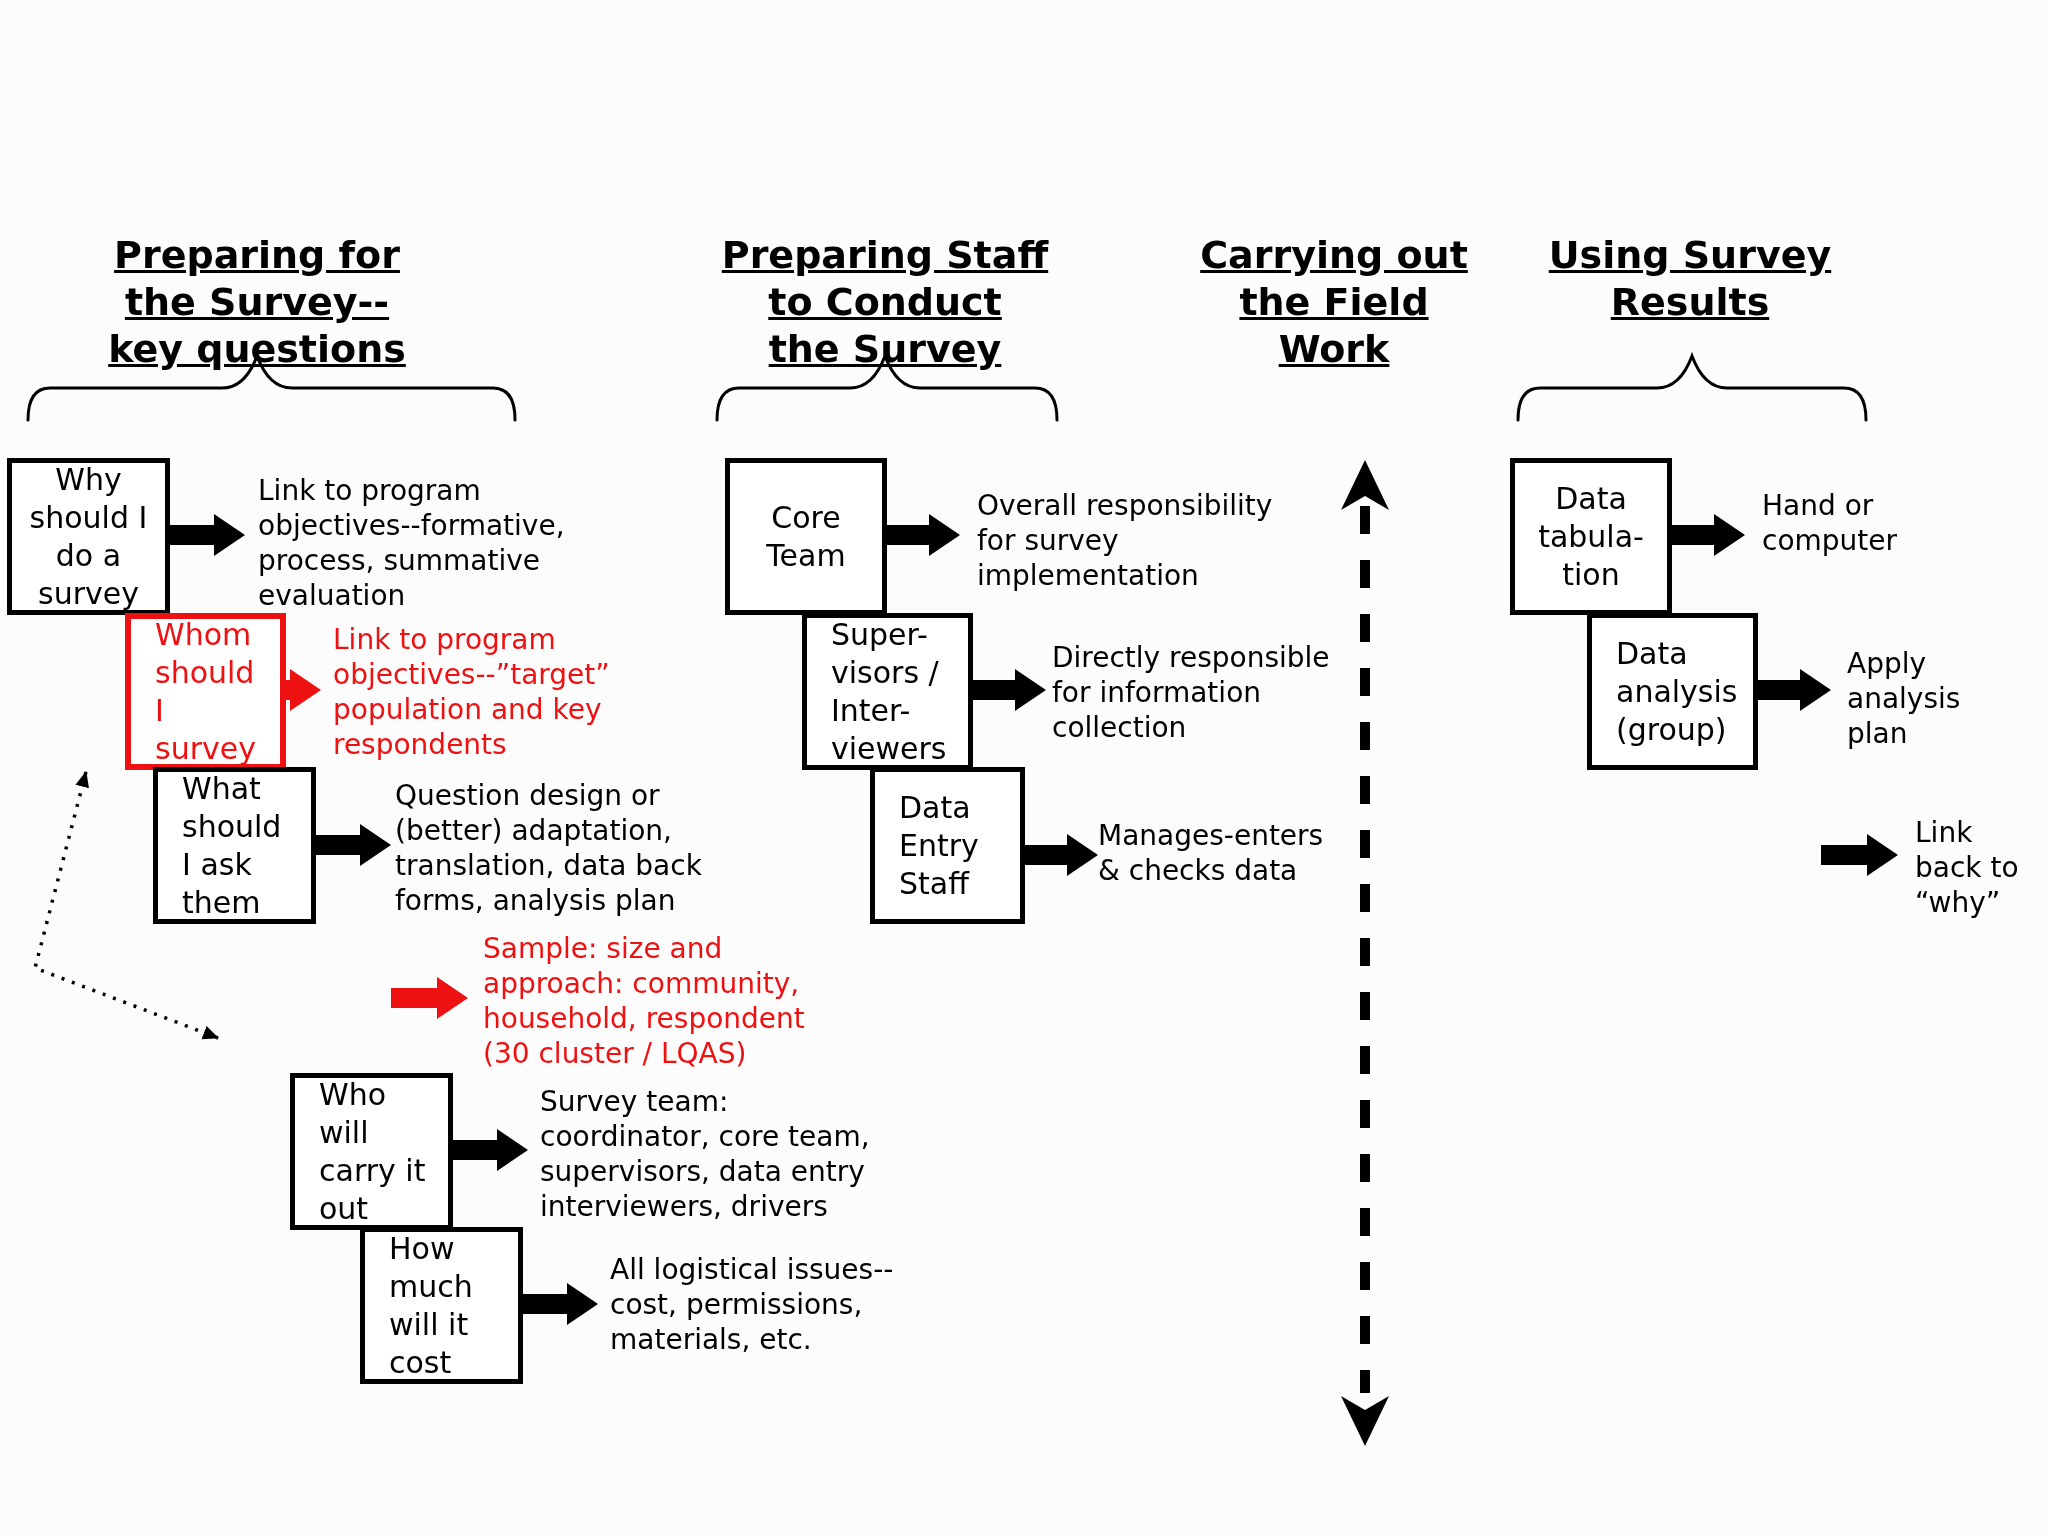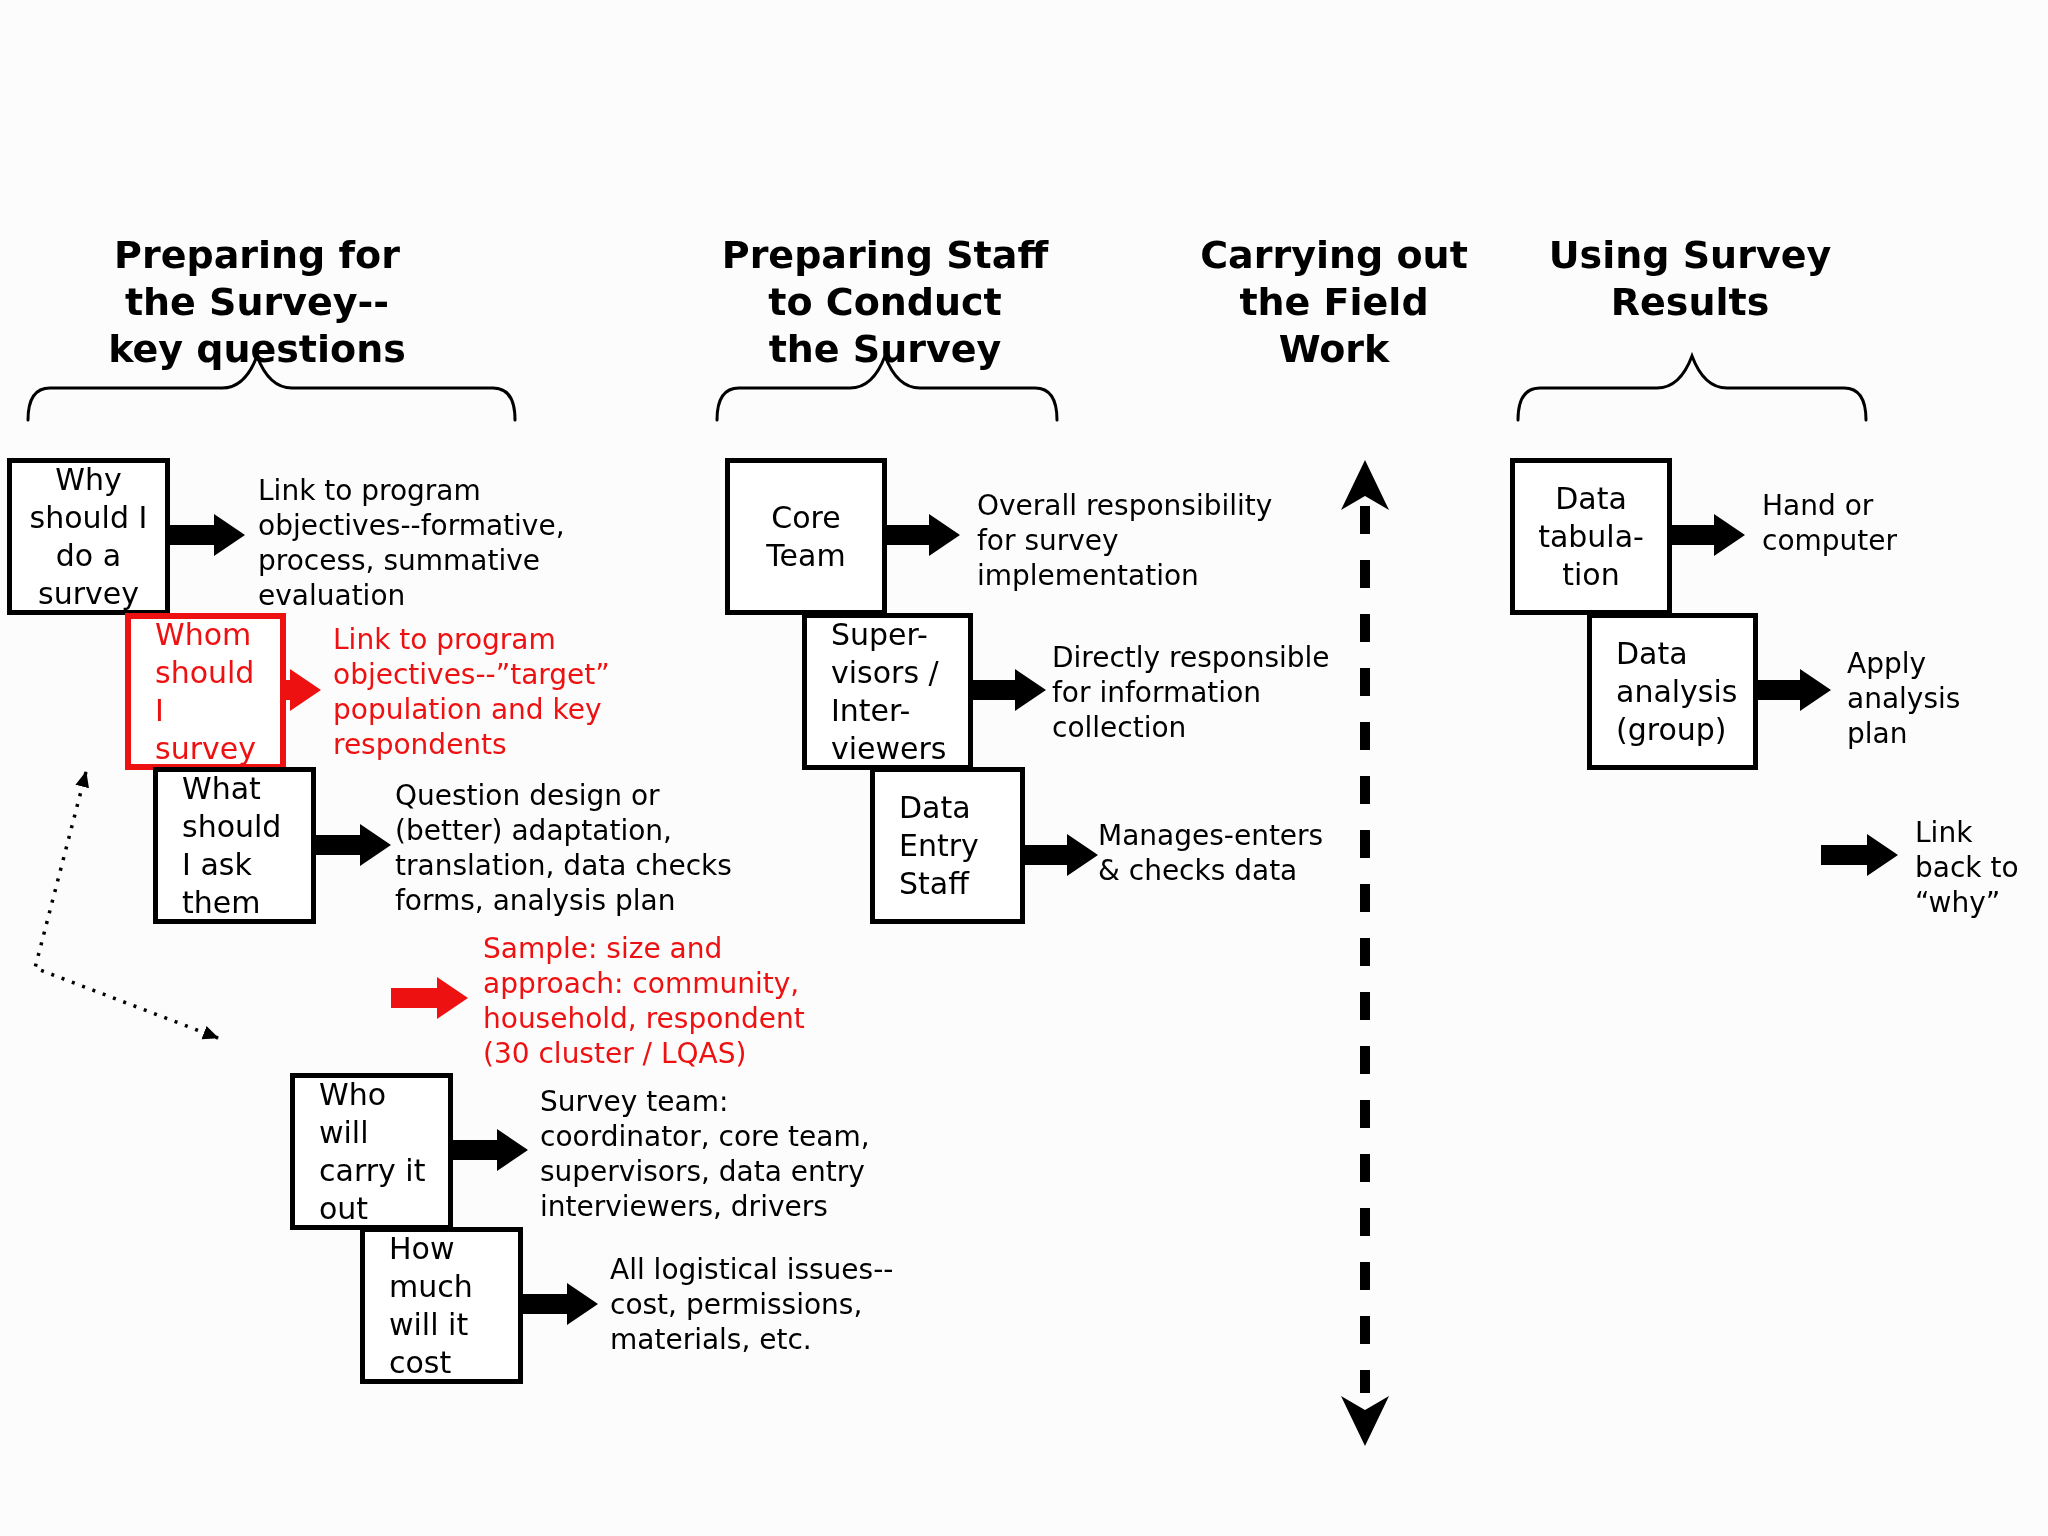--- a/index.html
+++ b/index.html
@@ -10,21 +10,21 @@
   html,body{margin:0;padding:0;background:var(--bg);}
   .stage{
     position:relative;width:2048px;height:1536px;overflow:hidden;
     background:var(--bg);
     font-family:"DejaVu Sans","Liberation Sans",sans-serif;
     color:var(--ink);
   }
   .title{
     position:absolute;width:460px;text-align:center;
     font-size:38px;line-height:47px;font-weight:bold;
-    white-space:pre-line;letter-spacing:0px;
+    white-space:pre-line;letter-spacing:0px;text-decoration:underline;
   }
   .box{
     position:absolute;box-sizing:border-box;background:#fff;
     border:5px solid var(--ink);
     font-size:30px;line-height:38px;white-space:pre-line;
     display:flex;flex-direction:column;justify-content:center;
   }
   .box.red{border:6px solid var(--red);color:var(--red);margin-left:40px;}
   .box.center{align-items:center;text-align:center;}
   .box.left{padding-left:24px;}
@@ -109,21 +109,21 @@
   <div class="note" style="left:258px;top:473px">Link to program
 objectives--formative,
 process, summative
 evaluation</div>
   <div class="note red" style="left:333px;top:622px">Link to program
 objectives--”target”
 population and key
 respondents</div>
   <div class="note" style="left:395px;top:778px">Question design or
 (better) adaptation,
-translation, data checks
+translation, data back
 forms, analysis plan</div>
   <div class="note red" style="left:483px;top:931px">Sample: size and
 approach: community,
 household, respondent
 (30 cluster / LQAS)</div>
   <div class="note" style="left:540px;top:1084px">Survey team:
 coordinator, core team,
 supervisors, data entry
 interviewers, drivers</div>
   <div class="note" style="left:610px;top:1252px">All logistical issues--

